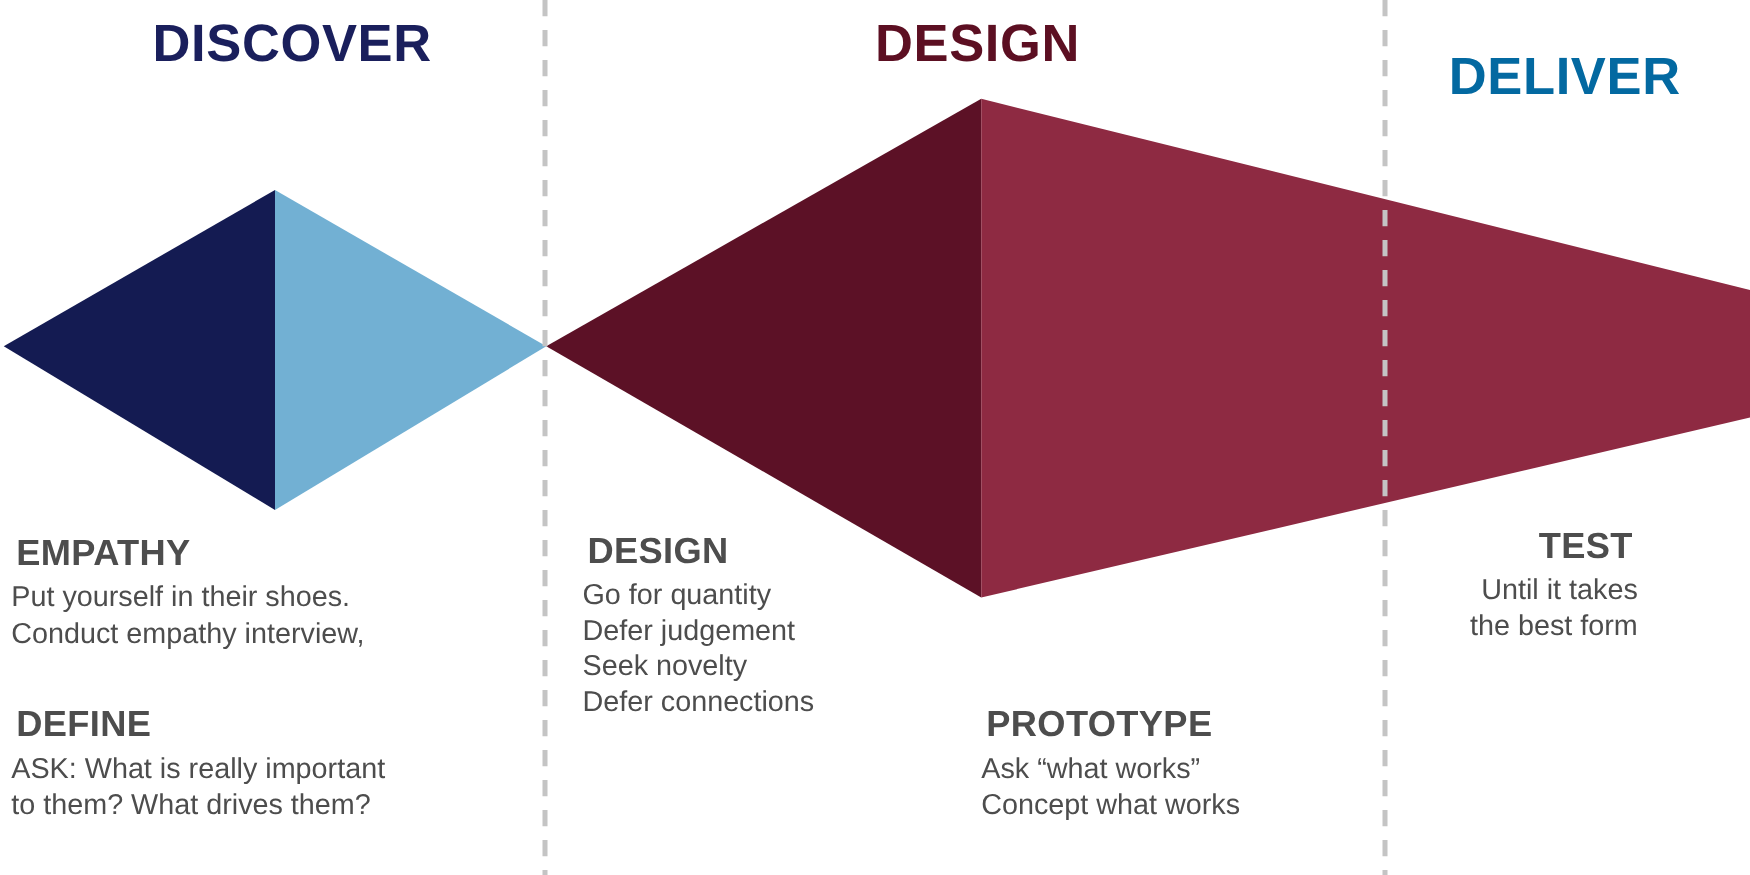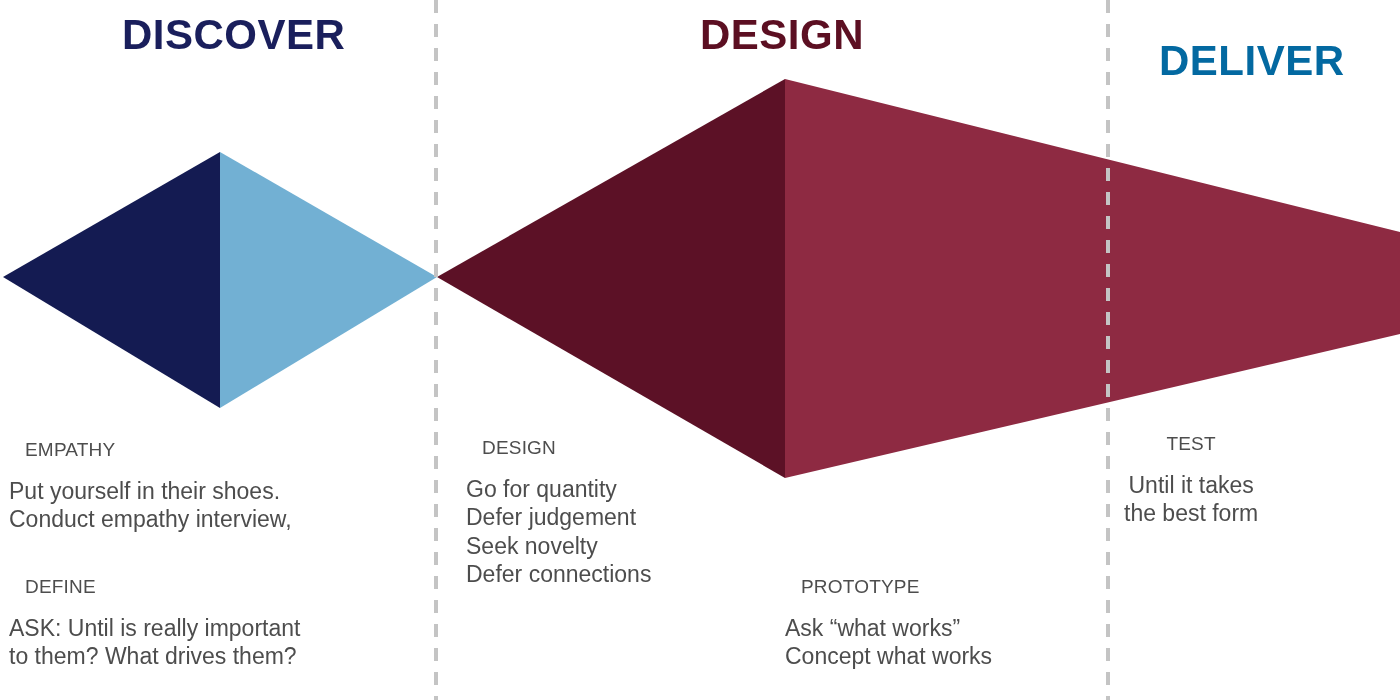--- a/index.html
+++ b/index.html
@@ -43,43 +43,43 @@
   #phase-discover { left: 122px;  top: 14px; color: #1a1f5c; }
   #phase-design   { left: 700px;  top: 14px; color: #5c0f22; }
   #phase-deliver  { left: 1159px; top: 14px; color: #9c3049; }
 
   
   .stage {
     position: absolute;
     color: #4d4d4d;
   }
   .stage-heading {
-    margin: 16px;
-    font-size: 19px;
-    font-weight: normal;
+    margin: 4px;
+    font-size: 29px;
+    font-weight: bold;
     letter-spacing: 0.01em;
     line-height: 1.08;
     white-space: nowrap;
   }
   .stage-body {
     margin: 0;
     font-size: 23px;
     font-weight: normal;
     line-height: 1.24;
   }
   .stage-body .line {
     display: block;
     white-space: nowrap;
   }
 
   #stage-empathy   { left: 9px;   top: 424px; text-align: left; }
   #stage-define    { left: 9px;   top: 561px; width: 404px; text-align: left; }
   #stage-ideate    { left: 466px; top: 422px; text-align: left; }
   #stage-prototype { left: 785px; top: 561px; text-align: left; }
-  #stage-test      { left: 1124px; top: 418px; text-align: center; }
+  #stage-test      { left: 1176px; top: 418px; text-align: right; }
 
   #stage-define .stage-body .line { display: block; white-space: nowrap; }
 </style>
 </head>
 <body>
 
 <div id="canvas" style="background: rgb(255, 255, 255);">
 
   <svg id="diagram-svg" viewBox="0 0 1400 700" xmlns="http://www.w3.org/2000/svg">
     <polygon id="shape-diamond-left-dark" points="3,277 220,152 220,408" fill="#141b52"></polygon>
@@ -99,21 +99,21 @@
     <h2 class="stage-heading">EMPATHY</h2>
     <p class="stage-body">
       <span class="line">Put yourself in their shoes.</span>
       <span class="line">Conduct empathy interview,</span>
     </p>
   </div>
 
   <div class="stage" id="stage-define" style="color: rgb(77, 77, 77);">
     <h2 class="stage-heading">DEFINE</h2>
     <p class="stage-body">
-      <span class="line">ASK: Until is really important</span>
+      <span class="line">ASK: What is really important</span>
       <span class="line">to them? What drives them?</span>
     </p>
   </div>
 
   <div class="stage" id="stage-ideate" style="color: rgb(77, 77, 77);">
     <h2 class="stage-heading">DESIGN</h2>
     <p class="stage-body">
       <span class="line">Go for quantity</span>
       <span class="line">Defer judgement</span>
       <span class="line">Seek novelty</span>

